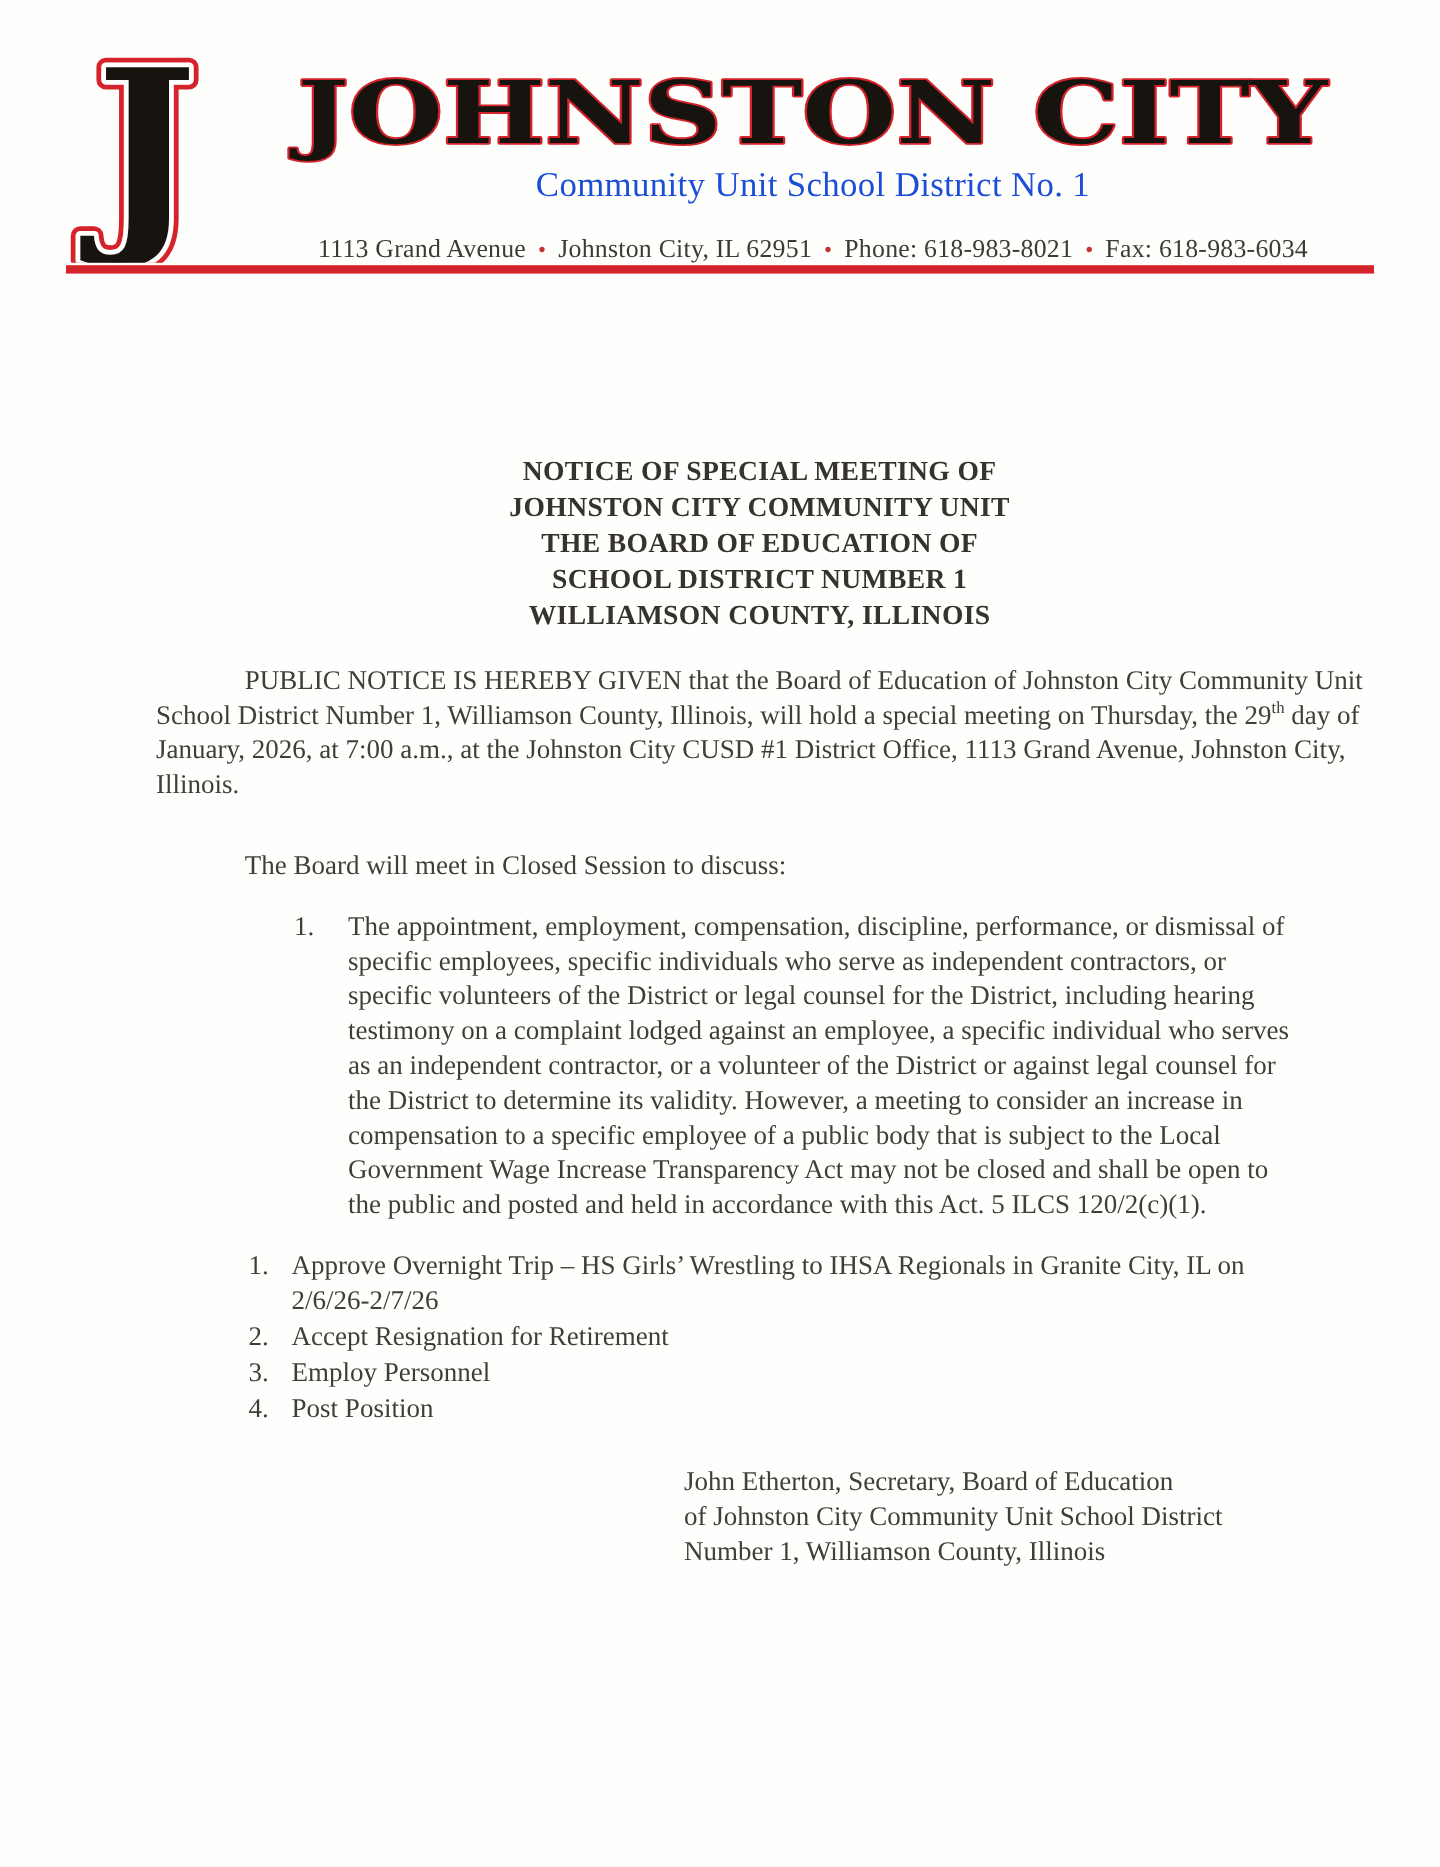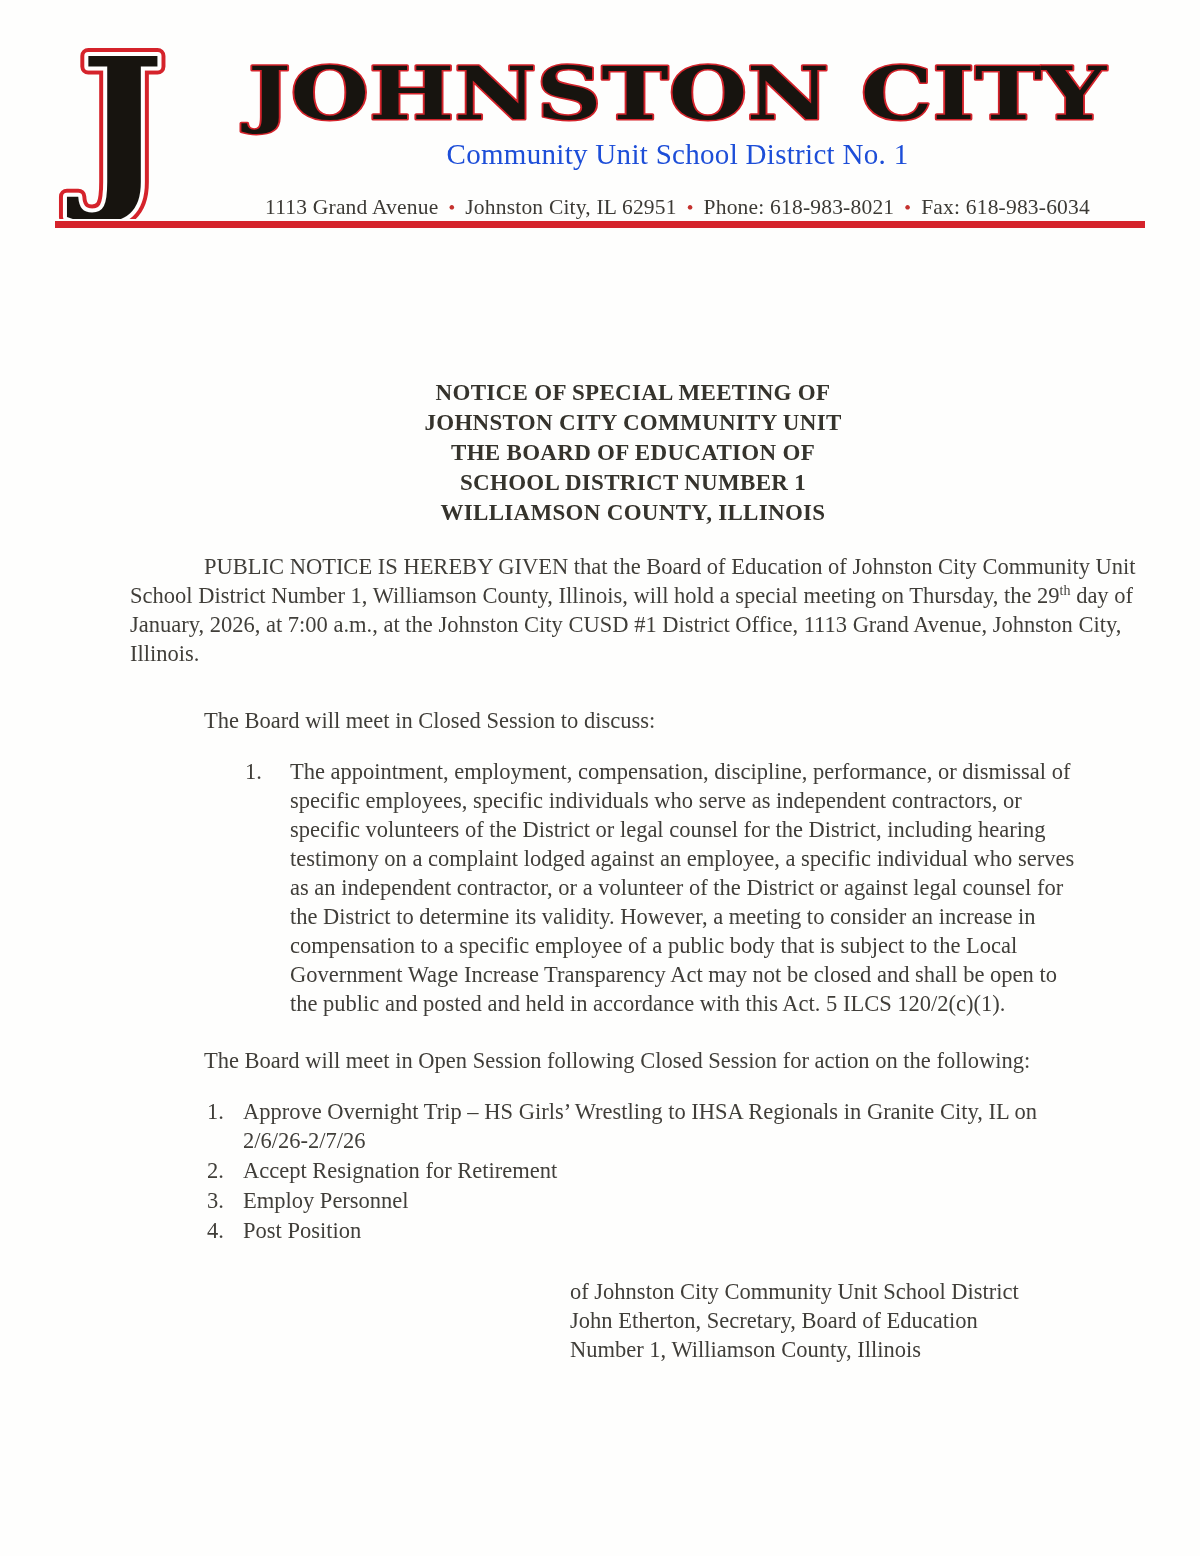--- a/index.html
+++ b/index.html
@@ -134,21 +134,20 @@
 
     <p class="para p-closed-intro">The Board will meet in Closed Session to discuss:</p>
 
     <div class="closed-list">
       <div class="list-row">
         <span class="list-num">1.</span>
         <span class="list-text">The appointment, employment, compensation, discipline, performance, or dismissal of specific employees, specific individuals who serve as independent contractors, or specific volunteers of the District or legal counsel for the District, including hearing testimony on a complaint lodged against an employee, a specific individual who serves as an independent contractor, or a volunteer of the District or against legal counsel for the District to determine its validity. However, a meeting to consider an increase in compensation to a specific employee of a public body that is subject to the Local Government Wage Increase Transparency Act may not be closed and shall be open to the public and posted and held in accordance with this Act. 5 ILCS 120/2(c)(1).</span>
       </div>
     </div>
 
-    <p class="para p-open-intro">The Board will meet in Open Session following Closed Session for action on the following:</p>
 
     <div class="open-list">
       <div class="list-row">
         <span class="list-num">1.</span>
         <span class="list-text">Approve Overnight Trip – HS Girls’ Wrestling to IHSA Regionals in Granite City, IL on 2/6/26-2/7/26</span>
       </div>
       <div class="list-row">
         <span class="list-num">2.</span>
         <span class="list-text">Accept Resignation for Retirement</span>
       </div>
@@ -156,19 +155,19 @@
         <span class="list-num">3.</span>
         <span class="list-text">Employ Personnel</span>
       </div>
       <div class="list-row">
         <span class="list-num">4.</span>
         <span class="list-text">Post Position</span>
       </div>
     </div>
 
     <div class="signature">
+      <div>John Etherton, Secretary, Board of Education</div>
       <div>of Johnston City Community Unit School District</div>
-      <div>John Etherton, Secretary, Board of Education</div>
       <div>Number 1, Williamson County, Illinois</div>
     </div>
 
   </div>
 </div>
 
 </body></html>

